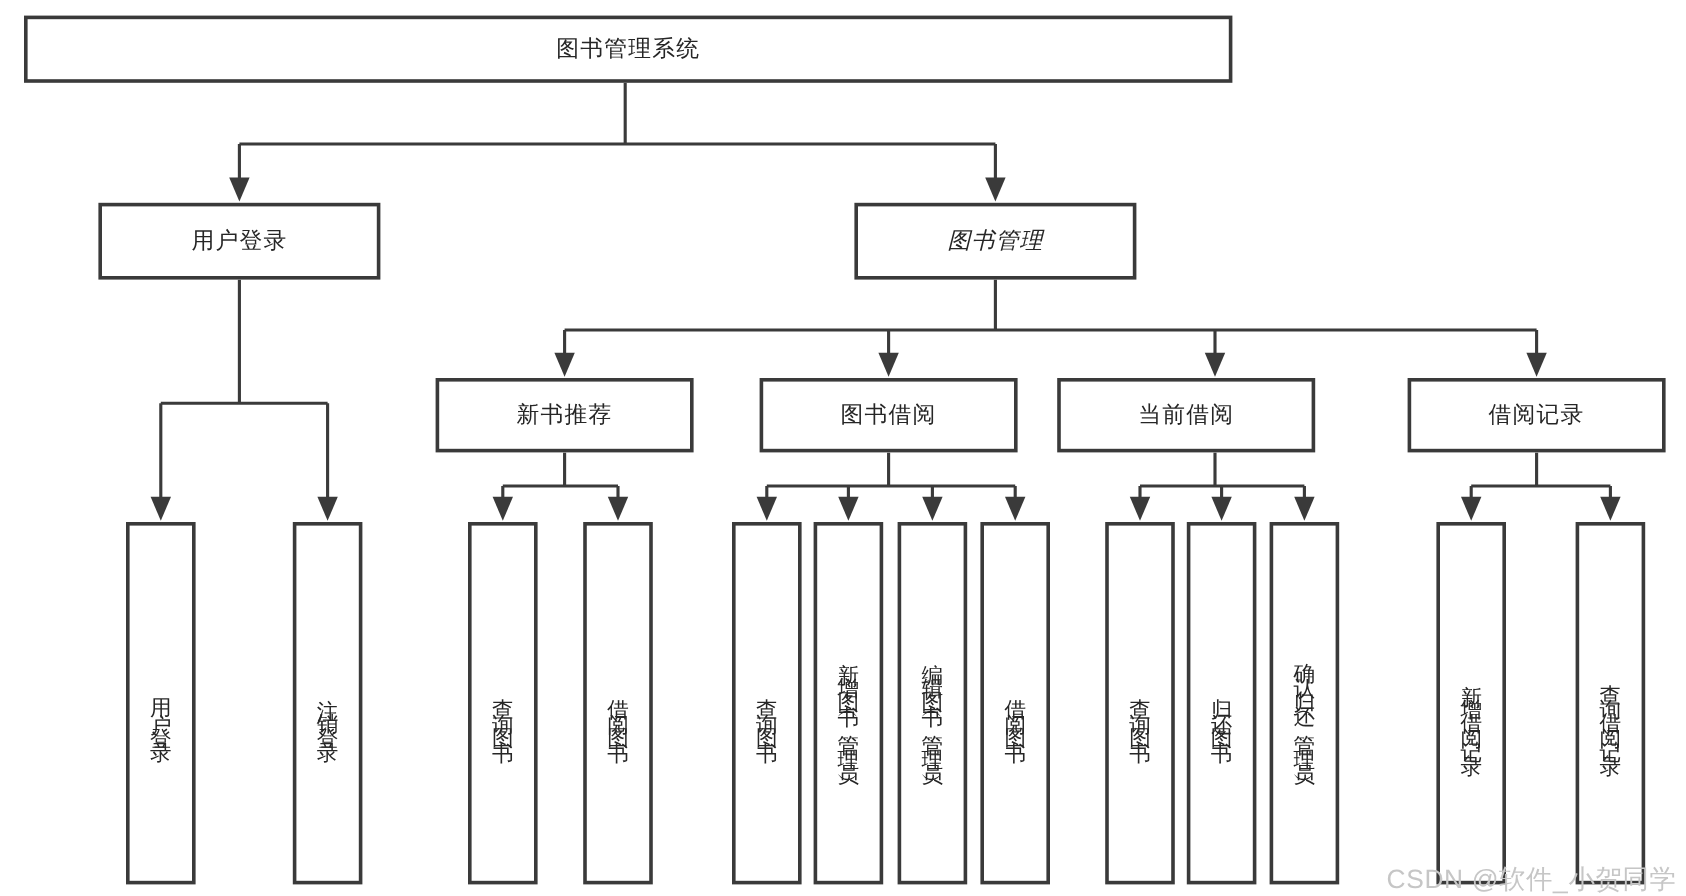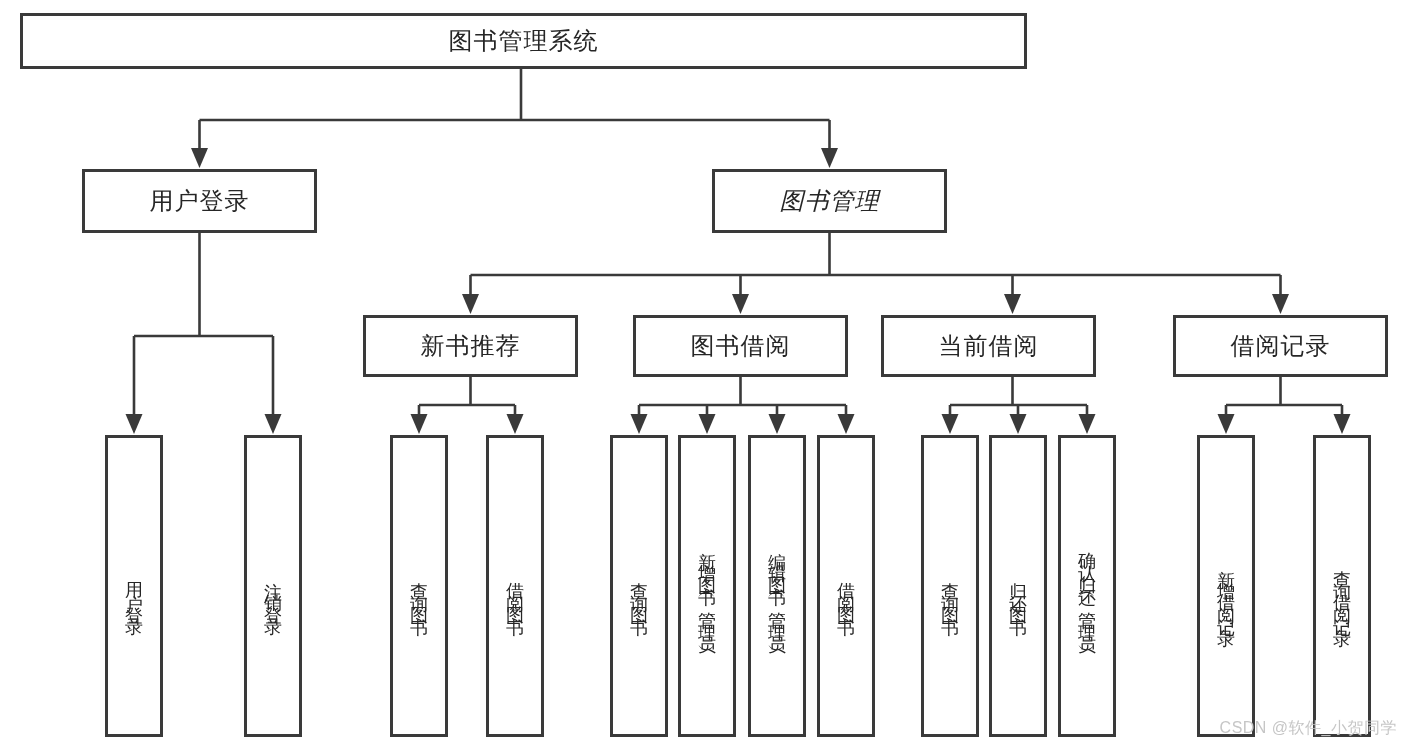--- a/index.html
+++ b/index.html
@@ -24,21 +24,21 @@
   .node {
     position: absolute;
     box-sizing: border-box;
     border: 3px solid var(--box-border, #3a3a3a);
     background: #ffffff;
     display: flex;
     align-items: center;
     justify-content: center;
   }
   .node .lbl {
-    font-size: 24px;
+    font-size: 19px;
     letter-spacing: 1px;
     color: var(--text, #262626);
     white-space: nowrap;
   }
   .root-node   { left: 20px;  top: 13px;  width: 1007px; height: 56px; }
   .n-userlogin { left: 82px;  top: 169px; width: 235px;  height: 64px; }
   .n-bookmgmt  { left: 712px; top: 169px; width: 235px;  height: 64px; font-style: italic; }
 
   .lvl3 { top: 315px; width: 215px; height: 62px; }
   .n-newbook  { left: 363px; }
@@ -61,21 +61,21 @@
   .vC1 { left: 610px; }  .vC2 { left: 678px; }
   .vC3 { left: 748px; }  .vC4 { left: 817px; }
   .vD1 { left: 921px; }  .vD2 { left: 989px; }
   .vD3 { left: 1058px; }
   .vE1 { left: 1197px; } .vE2 { left: 1313px; }
 
   .watermark {
     position: absolute;
     right: 8px;
     top: 718px;
-    font-size: 16px;
+    font-size: 22px;
     letter-spacing: 0.5px;
     color: var(--watermark, #c6c6c6);
     white-space: nowrap;
     pointer-events: none;
   }
 </style>
 </head>
 <body>
 
 <div class="canvas">

